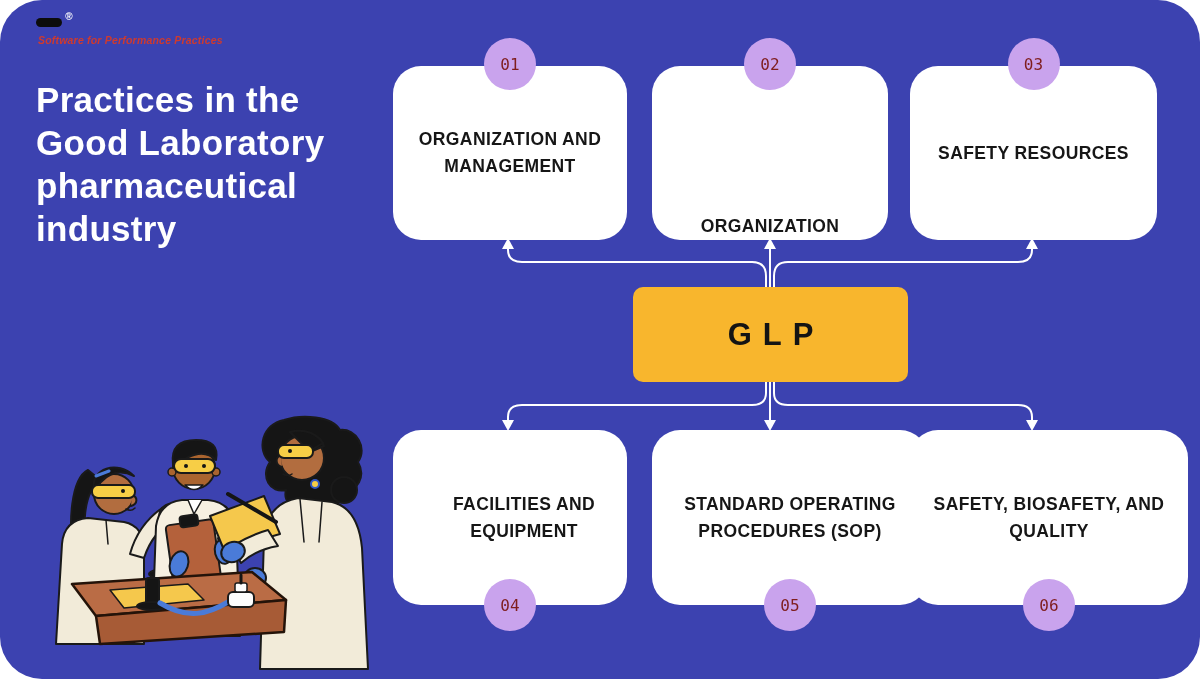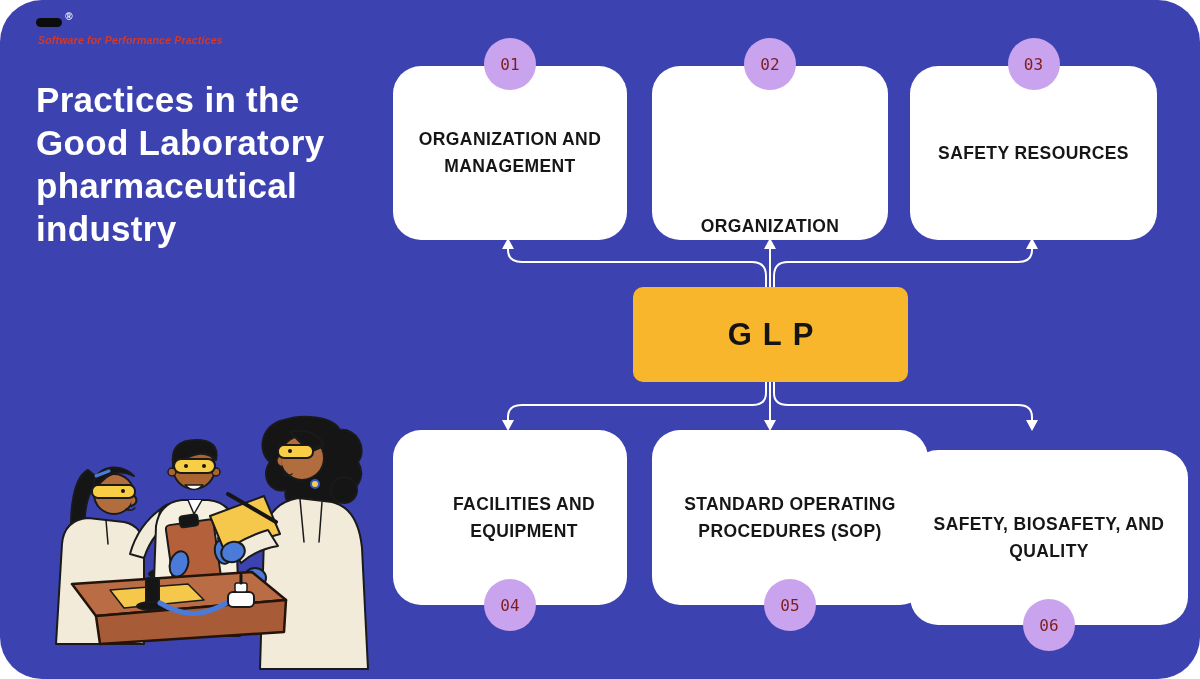--- a/index.html
+++ b/index.html
@@ -60,21 +60,21 @@
     font-size:16px; font-weight:500; color:#7f1d1d;
   }
   .card.top .badge    { top:-28px; }
   .card.bottom .badge { bottom:-26px; }
 
   #card-1 { left:393px; top:66px;  width:234px; height:174px; }
   #card-2 { left:652px; top:66px;  width:236px; height:174px;align-items:flex-end; }
   #card-3 { left:910px; top:66px;  width:247px; height:174px; }
   #card-4 { left:393px; top:430px; width:234px; height:175px;padding-left:28px; }
   #card-5 { left:652px; top:430px; width:276px; height:175px; }
-  #card-6 { left:910px; top:450px; width:278px; height:175px; }
+  #card-6 { left:910px; top:430px; width:278px; height:175px; }
 
   
   .glp {
     position:absolute; left:633px; top:287px; width:275px; height:95px;
     background:var(--accent,#F8B62D); border-radius:10px;
     display:flex; align-items:center; justify-content:center;
     font-size:31px; font-weight:800; color:#141414;
     letter-spacing:11px; text-indent:11px;
   }
 

